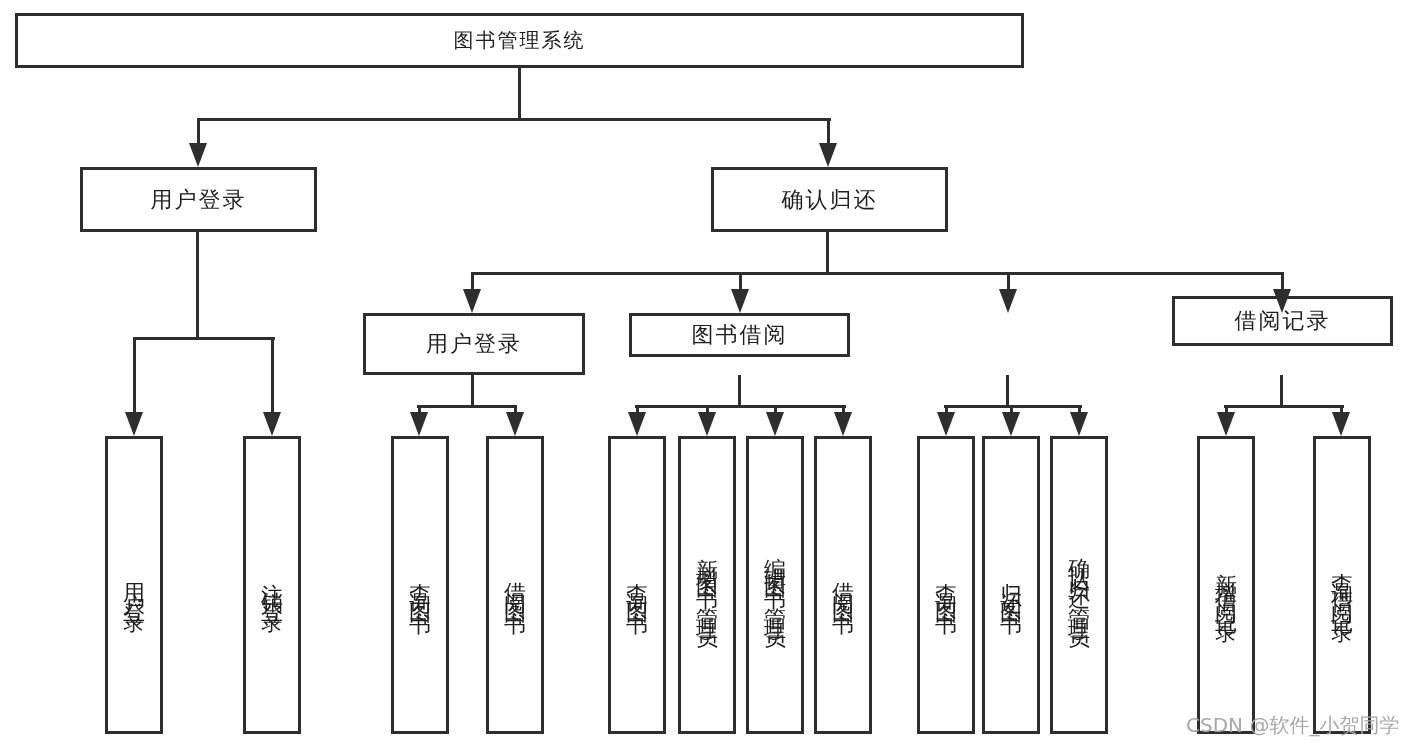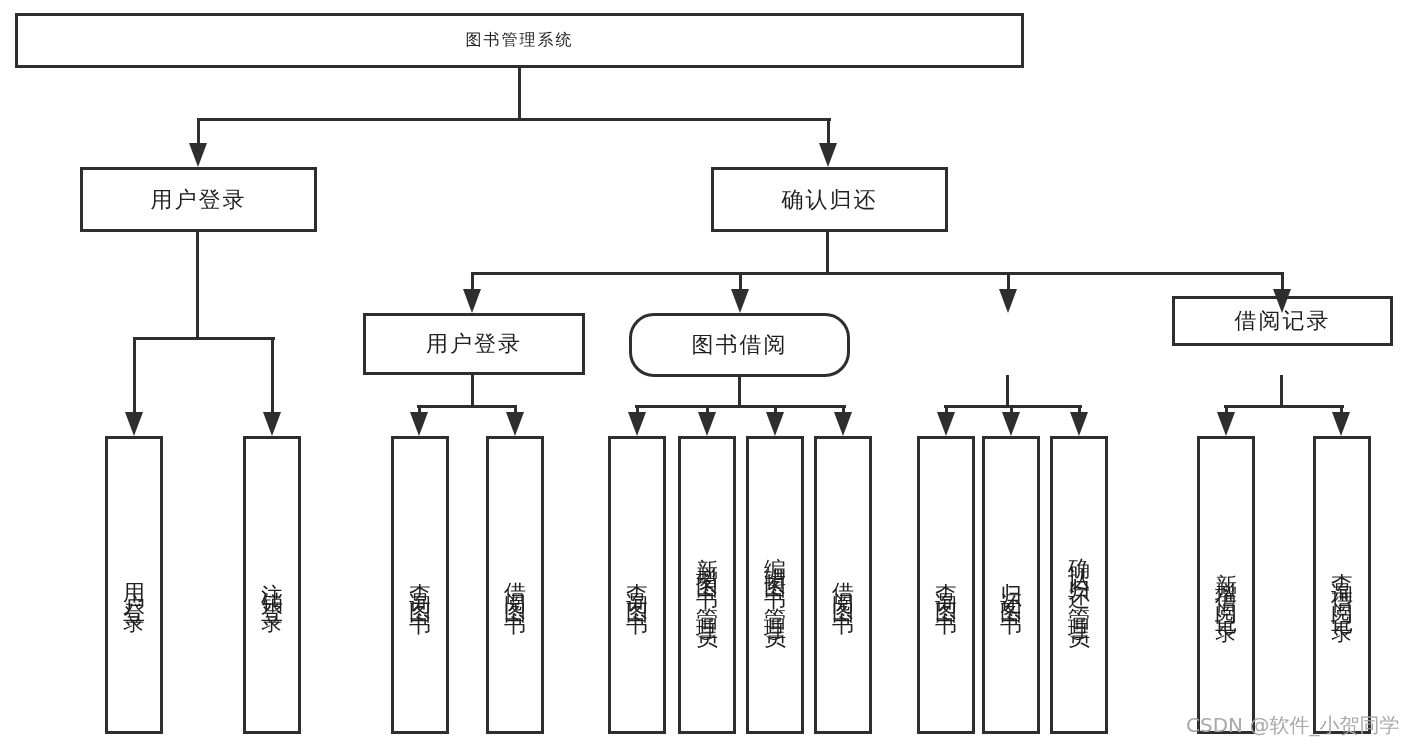--- a/index.html
+++ b/index.html
@@ -19,21 +19,21 @@
     background: #ffffff;
     border: 3px solid #2e2e2e;
     display: flex;
     align-items: center;
     justify-content: center;
     color: #1f1f1f;
     font-size: 22px;
     letter-spacing: 2px;
     white-space: nowrap;
   }
-  .hbox.root-size { font-size: 16px; }
+  .hbox.root-size { font-size: 20px; }
 
   
   .vbox {
     position: absolute;
     top: 436px;
     width: 58px;
     height: 298px;
     background: #ffffff;
     border: 3px solid #2e2e2e;
     color: #1f1f1f;
@@ -85,21 +85,21 @@
 <div class="canvas">
 
   <div class="hbox root-size" style="left:15px; top:13px; width:1009px; height:55px;">图书管理系统</div>
 
   <div class="hbox" style="left:80px; top:167px; width:237px; height:65px;">用户登录</div>
 
   <div class="hbox" style="left:711px; top:167px; width:237px; height:65px;">确认归还</div>
 
   <div class="hbox" style="left:363px; top:313px; width:222px; height:62px;">用户登录</div>
 
-  <div class="hbox" style="left:629px; top:313px; width:221px; height:64px;border-radius:25px;">图书借阅</div>
+  <div class="hbox" style="left:629px; top:313px; width:221px; height:44px;">图书借阅</div>
 
 
   <div class="hbox" style="left:1172px; top:296px; width:221px; height:50px;">借阅记录</div>
 
   <div class="vbox" style="left:105px;">用户登录</div>
 
   <div class="vbox" style="left:243px;">注销登录</div>
 
   <div class="vbox" style="left:391px;">查询图书</div>
 

